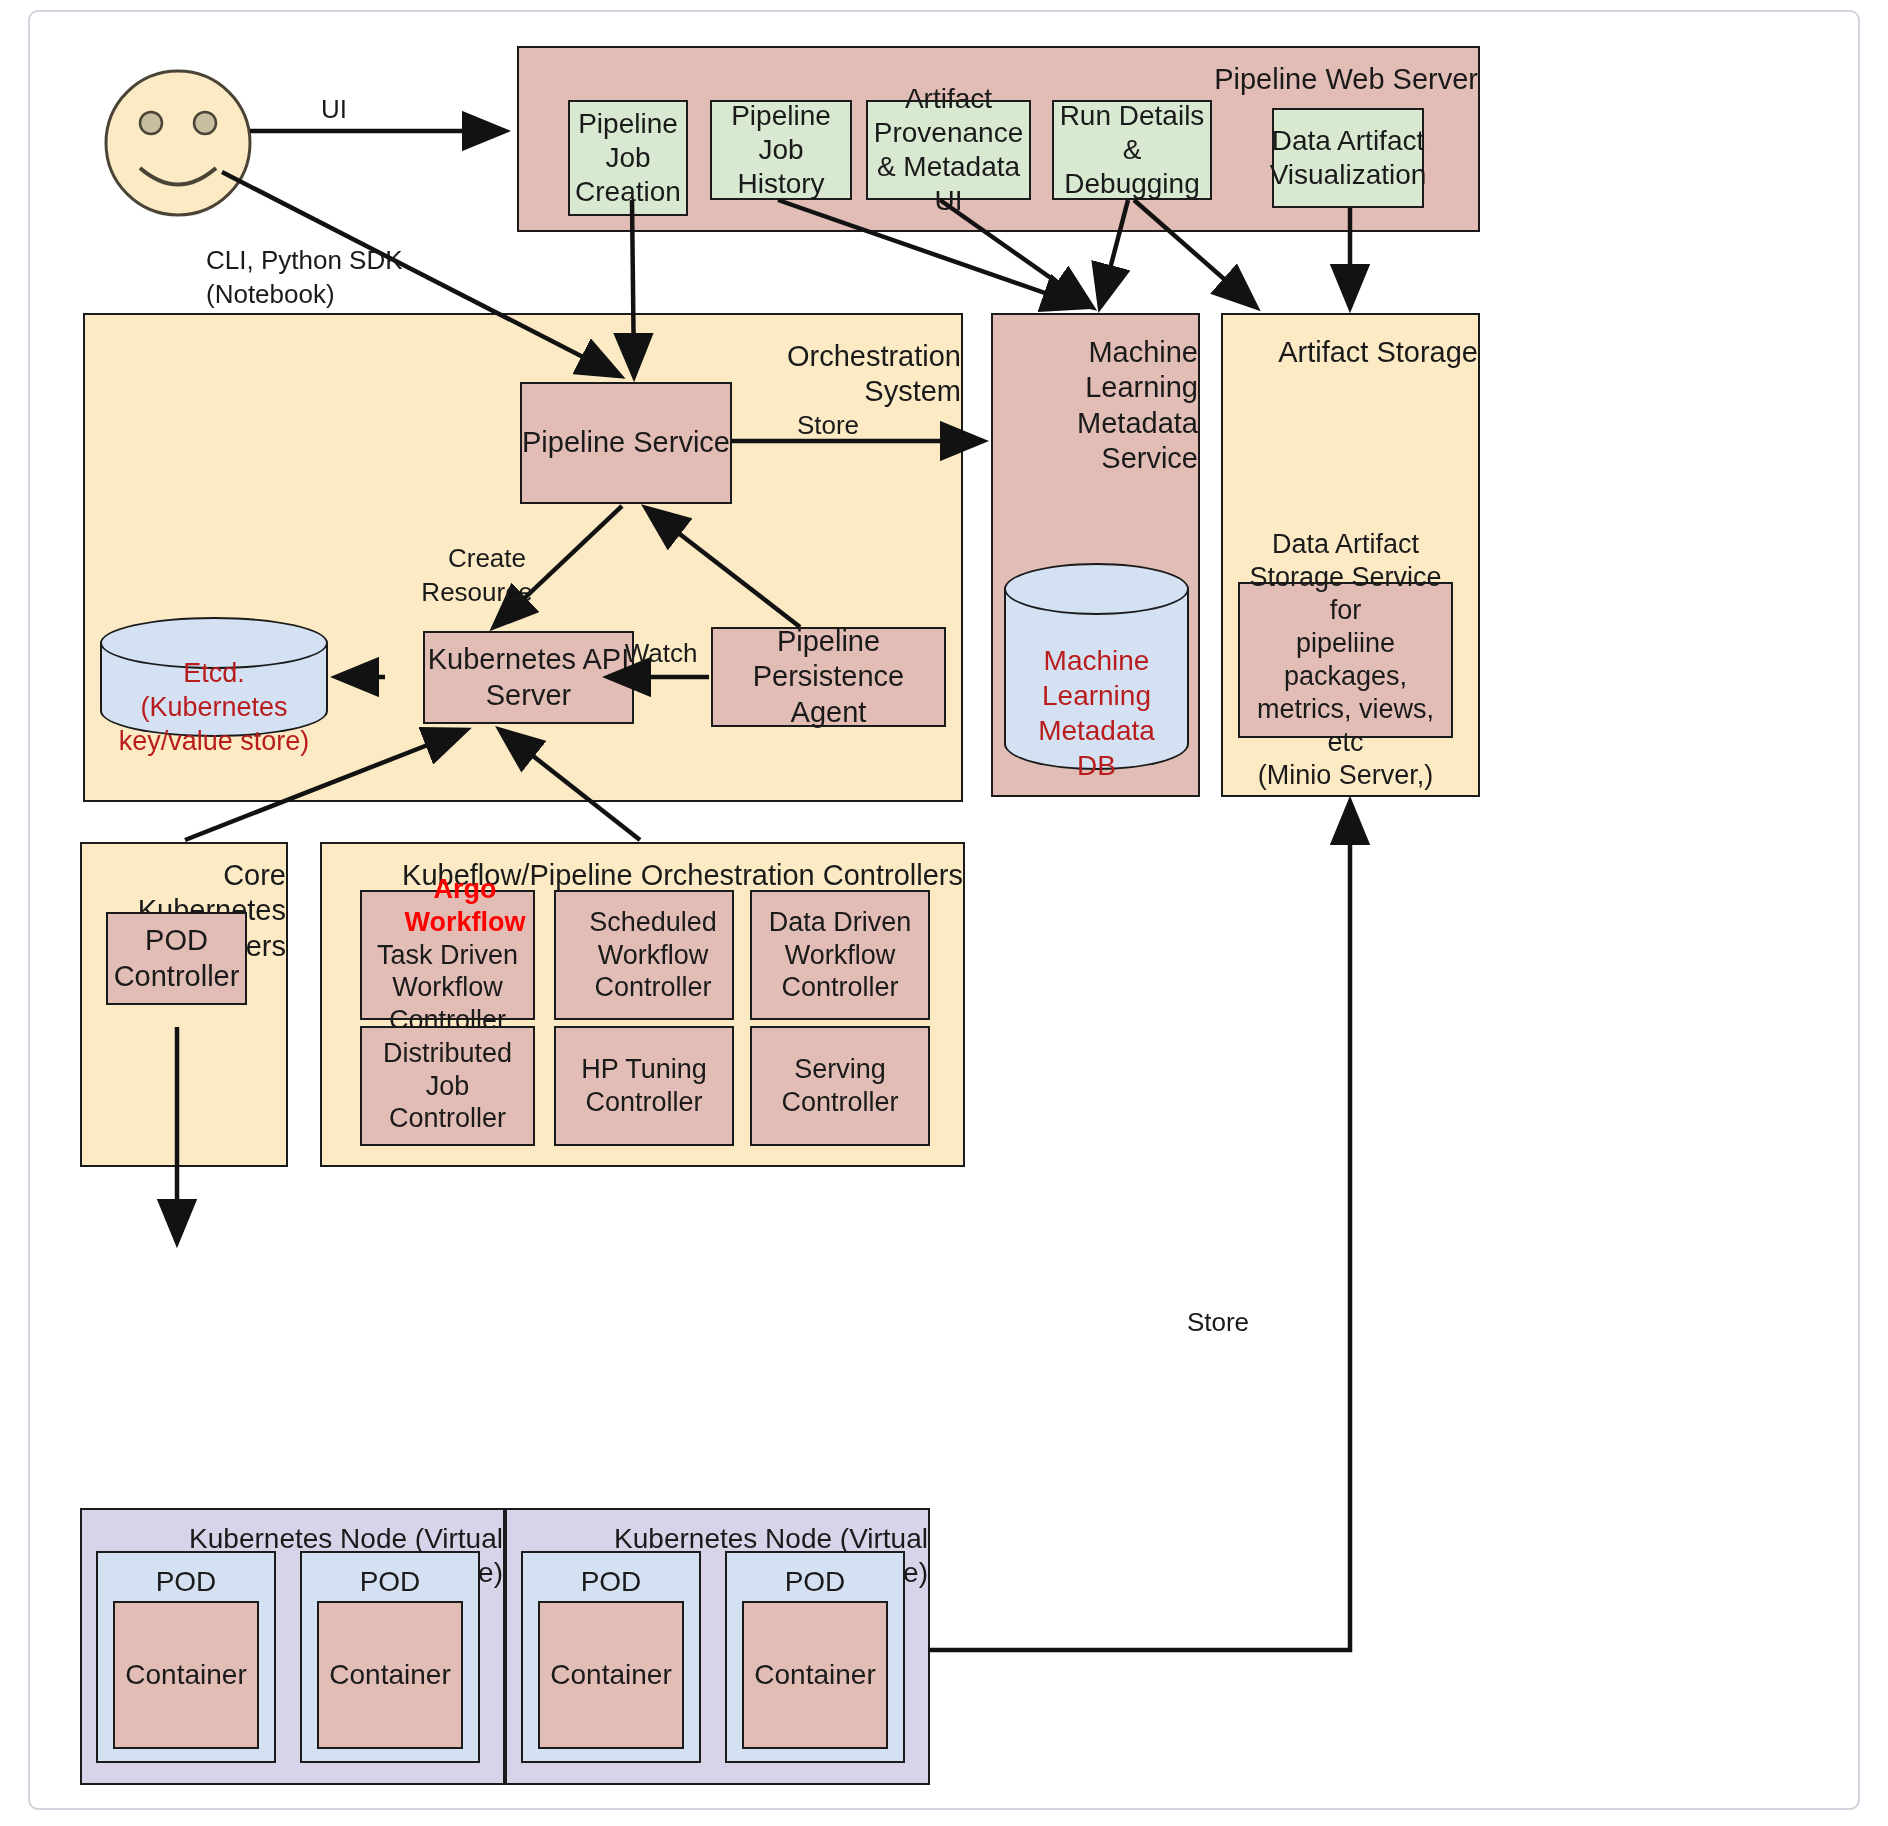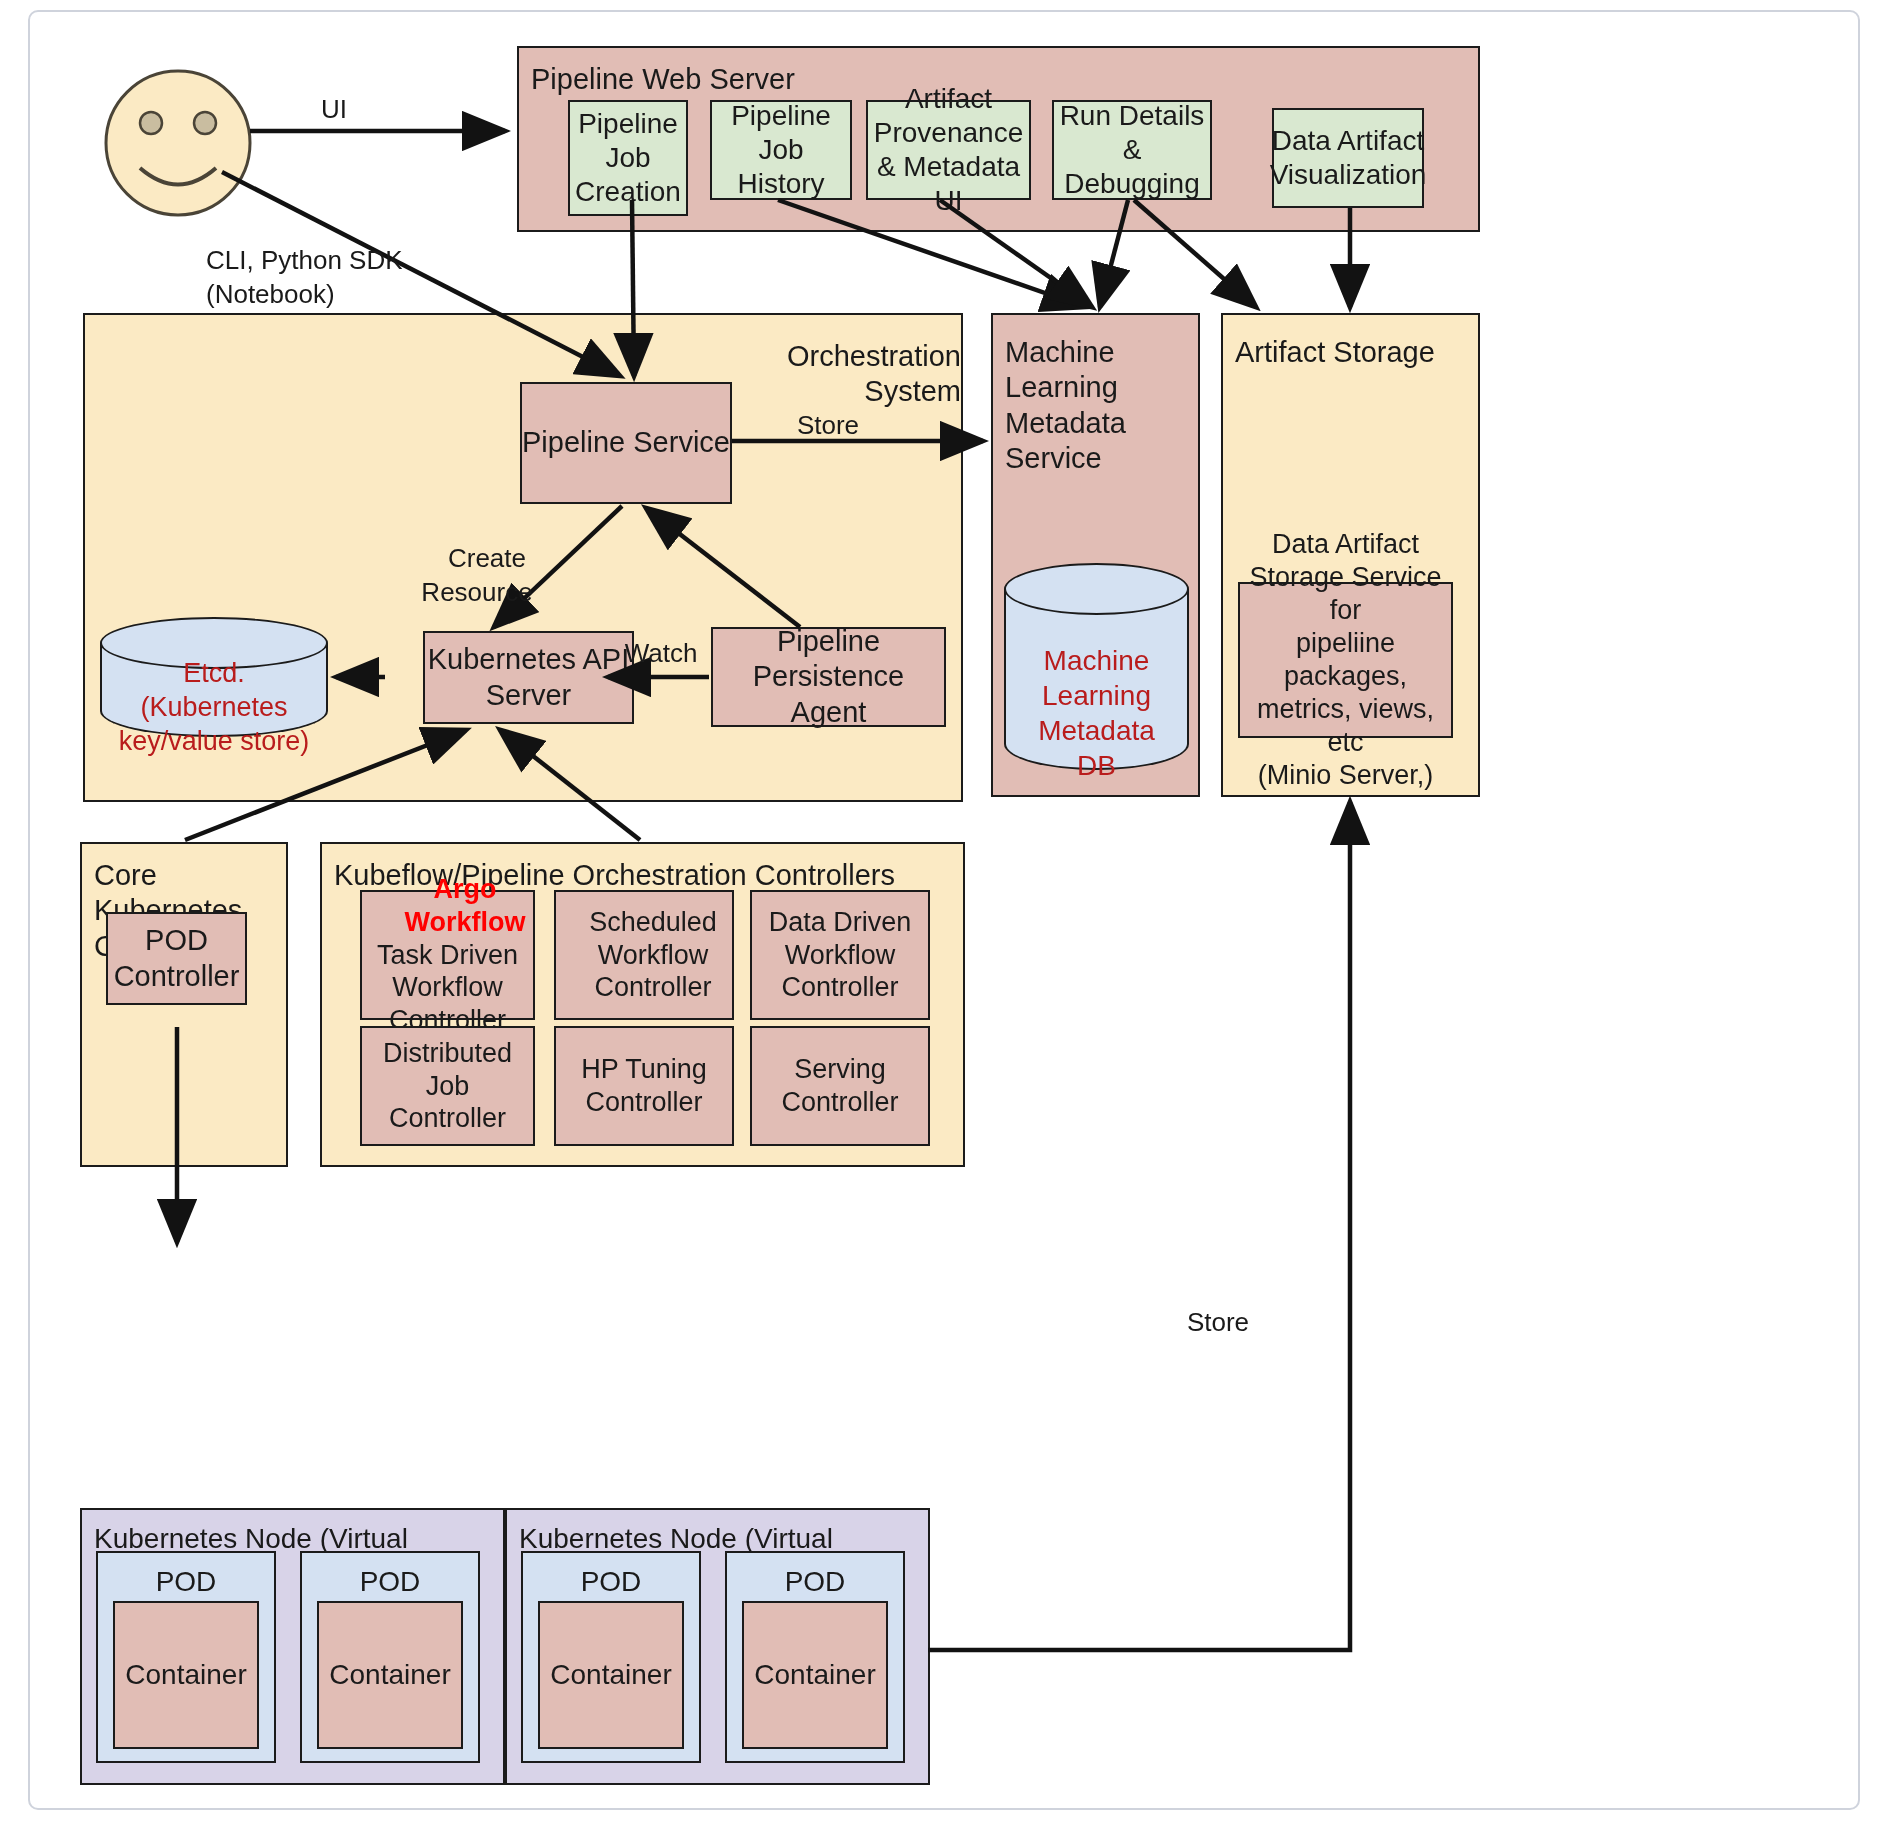--- a/index.html
+++ b/index.html
@@ -13,21 +13,21 @@
         display:flex;align-items:center;justify-content:center;text-align:center;
         color:#1a1a1a;line-height:1.22;}
   .pink{background:#e1bdb5;}
   .green{background:#d9e8d0;}
   .yellow{background:#fbeac4;}
   .blue{background:#d4e1f2;}
   .purple{background:#d8d3e8;}
 
   
   .group{position:absolute;box-sizing:border-box;border:2px solid #1b1b1b;}
-  .group > .g-label{position:absolute;left:12px;right:0;text-align:left;color:#1a1a1a;line-height:1.22;}
+  .group > .g-label{position:absolute;left:0;right:0;text-align:right;color:#1a1a1a;line-height:1.22;}
   .g-label.left{text-align:right;}
 
   svg.wires{position:absolute;left:0;top:0;width:1888px;height:1826px;overflow:visible;pointer-events:none;}
   .edge{stroke:#121212;stroke-width:4.5;fill:none;}
   .elabel{font-family:"Liberation Sans","DejaVu Sans",sans-serif;font-size:26px;fill:#1a1a1a;}
 
   .argo{color:#ff0000;font-weight:bold;display:block;padding-left:35px;}
 
   
   .cyl{position:absolute;}

